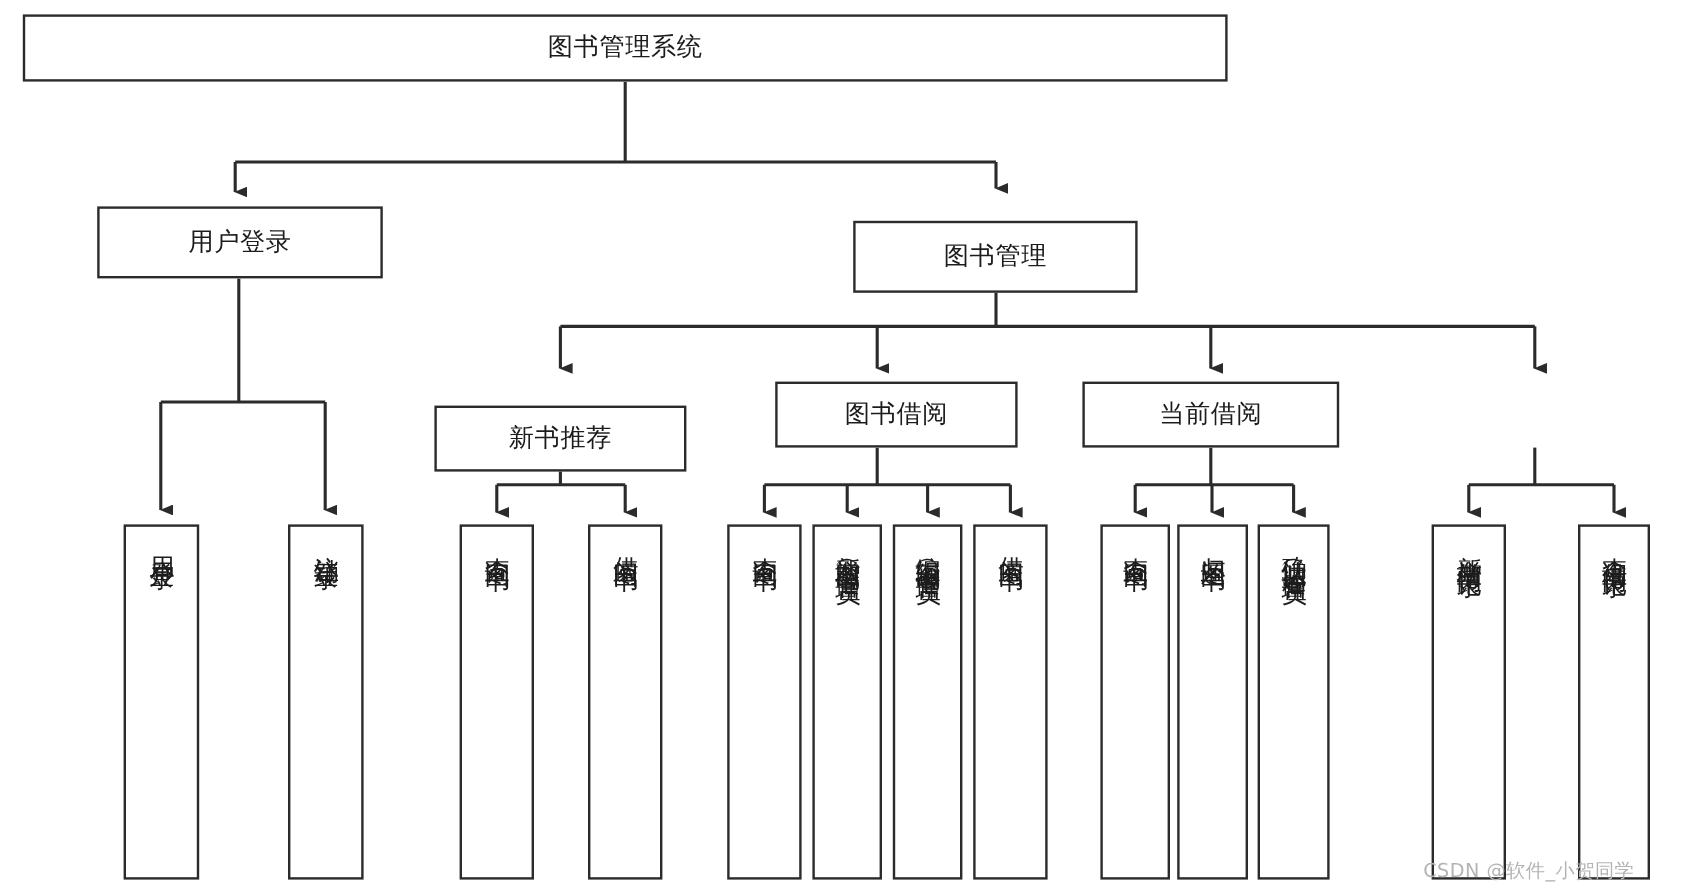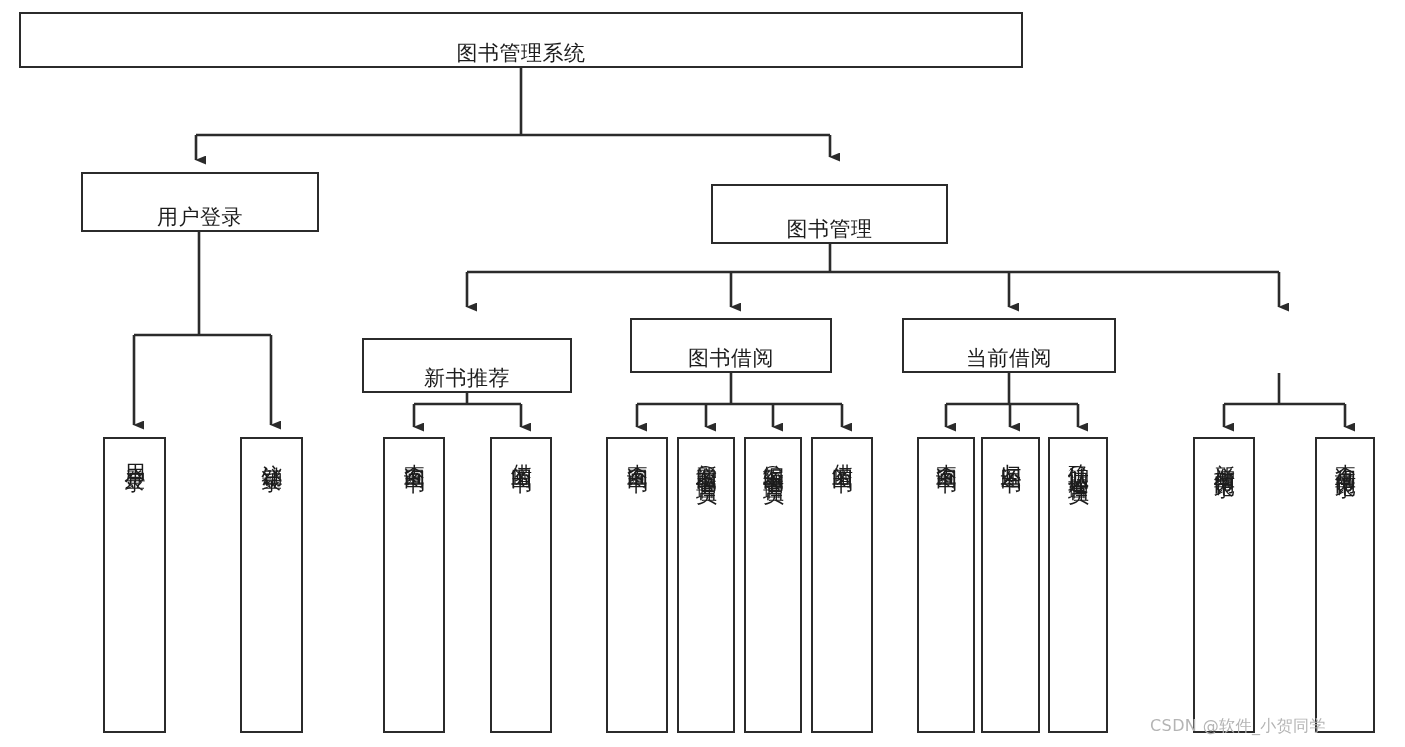--- a/index.html
+++ b/index.html
@@ -26,21 +26,21 @@
     width: 1405px;
     height: 747px;
     pointer-events: none;
   }
   .node {
     position: absolute;
     box-sizing: border-box;
     background: #ffffff;
     border: 2.5px solid #2b2b2b;
     display: flex;
-    align-items: flex-end;
+    align-items: center;
     justify-content: center;
     overflow: hidden;
   }
   .node .label {
     color: #1c1c1c;
     line-height: 1.12;
     white-space: pre;
     text-align: center;
   }
   .node.horiz .label {
@@ -58,21 +58,21 @@
   }
   .node.vert .label {
     writing-mode: vertical-rl;
     text-orientation: upright;
     font-size: 21px;
     letter-spacing: 3px;
     line-height: 1;
   }
   .watermark {
     position: absolute;
-    left: 1150px;
+    left: 1186px;
     top: 716px;
     font-size: 16px;
     color: #b4b4b4;
     letter-spacing: 0.4px;
     white-space: nowrap;
     font-family: "DejaVu Sans", "Liberation Sans", sans-serif;
   }
 </style>
 </head>
 <body>
@@ -138,21 +138,21 @@
   </div>
 
   <div class="node horiz" style="left:711px; top:184px; width:237px; height:60px;">
     <span class="label">图书管理</span>
   </div>
 
   <div class="node horiz" style="left:362px; top:318px; width:210px; height:55px;margin-top:20px;">
     <span class="label">新书推荐</span>
   </div>
 
-  <div class="node horiz" style="left:630px; top:318px; width:202px; height:55px;">
+  <div class="node horiz" style="left:646px; top:318px; width:202px; height:55px;">
     <span class="label">图书借阅</span>
   </div>
 
   <div class="node horiz" style="left:902px; top:318px; width:214px; height:55px;">
     <span class="label">当前借阅</span>
   </div>
 
 
   <div class="node vert" style="left:103px; top:437px; width:63px; height:296px;">
     <span class="label">用户登录</span>

